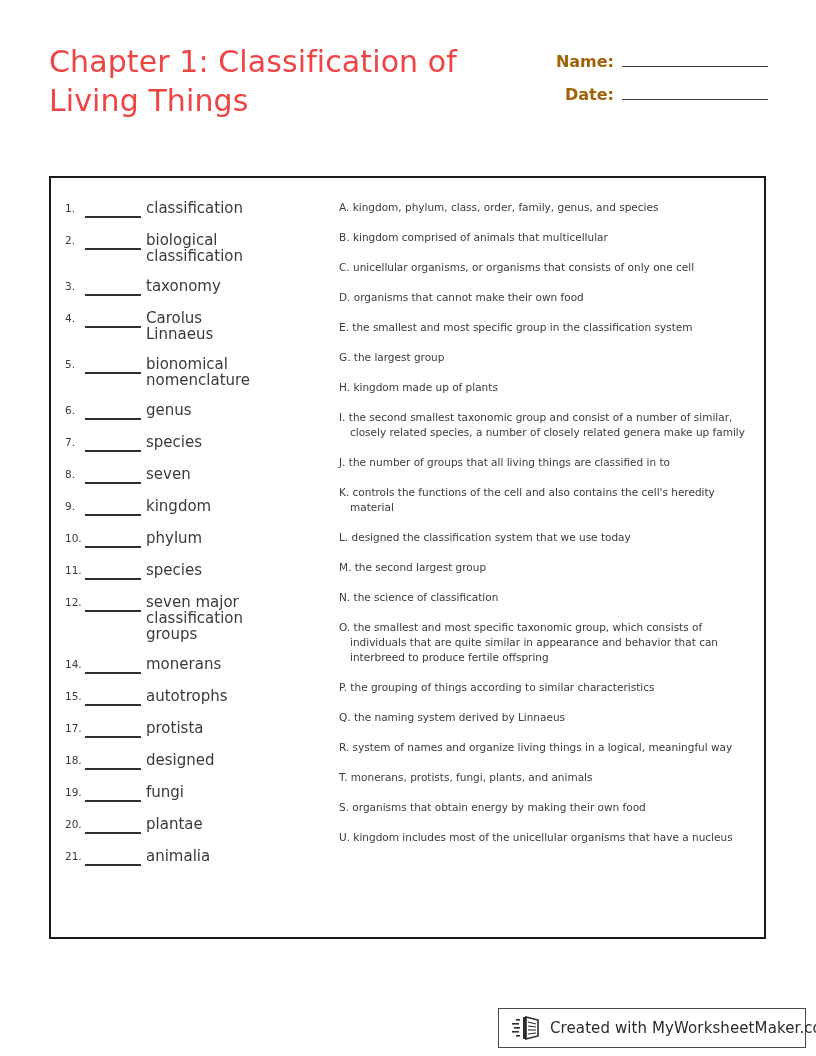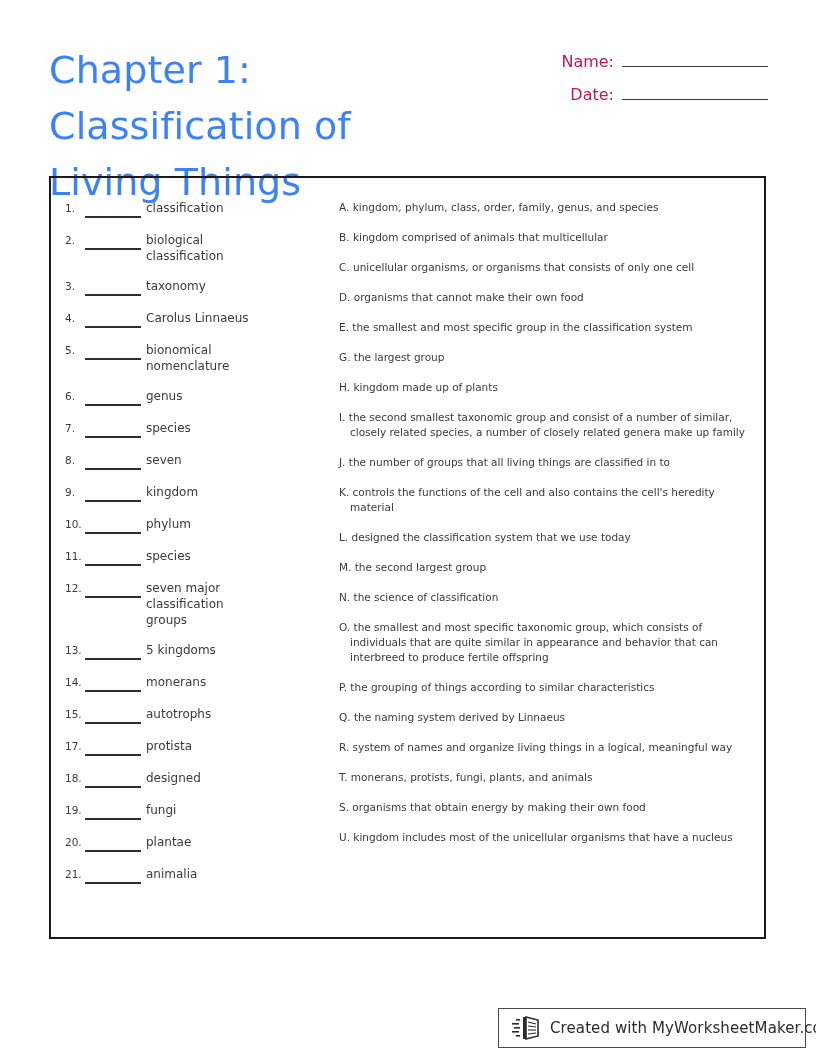--- a/index.html
+++ b/index.html
@@ -20,43 +20,44 @@
   .header {
     position: absolute;
     left: 49px;
     top: 42px;
     width: 719px;
     display: flex;
     align-items: flex-start;
     justify-content: space-between;
   }
   .ws-title {
-    font-size: 38px;
-    line-height: 56px;
+    font-size: 30px;
+    line-height: 39px;
     font-weight: 400;
-    color: #3b82f6;
+    color: #ef4444;
     letter-spacing: 0.1px;
     max-width: 420px;
     white-space: pre-line;
   }
   .meta-fields {
     margin-top: 7px;
     width: 218px;
   }
   .meta-row {
     display: flex;
     align-items: baseline;
     justify-content: flex-end;
     margin-bottom: 11px;
   }
   .meta-label {
     font-size: 16px;
-    color: #be185d;
+    color: #a16207;
     margin-right: 8px;
     white-space: nowrap;
+    font-weight: bold;
   }
   .meta-line {
     display: inline-block;
     width: 146px;
     border-bottom: 1.4px solid #3a3a3a;
     height: 17px;
   }
 
   
   .panel {
@@ -95,21 +96,21 @@
     text-align: left;
   }
   .term-blank {
     flex: none;
     width: 56px;
     height: 16px;
     border-bottom: 2.2px solid #2e2e2e;
     margin-right: 5px;
   }
   .term-label {
-    font-size: 12px;
+    font-size: 15px;
     line-height: 16px;
     color: #3a3a3a;
     width: 110px;
     word-wrap: break-word;
   }
 
   
   .defs-col {
     position: absolute;
     left: 288px;
@@ -227,25 +228,20 @@
         </div>
         <div class="term-row">
           <span class="term-num">11.</span>
           <span class="term-blank"></span>
           <span class="term-label">species</span>
         </div>
         <div class="term-row">
           <span class="term-num">12.</span>
           <span class="term-blank"></span>
           <span class="term-label">seven major classification groups</span>
-        </div>
-        <div class="term-row">
-          <span class="term-num">13.</span>
-          <span class="term-blank"></span>
-          <span class="term-label">5 kingdoms</span>
         </div>
         <div class="term-row">
           <span class="term-num">14.</span>
           <span class="term-blank"></span>
           <span class="term-label">monerans</span>
         </div>
         <div class="term-row">
           <span class="term-num">15.</span>
           <span class="term-blank"></span>
           <span class="term-label">autotrophs</span>

